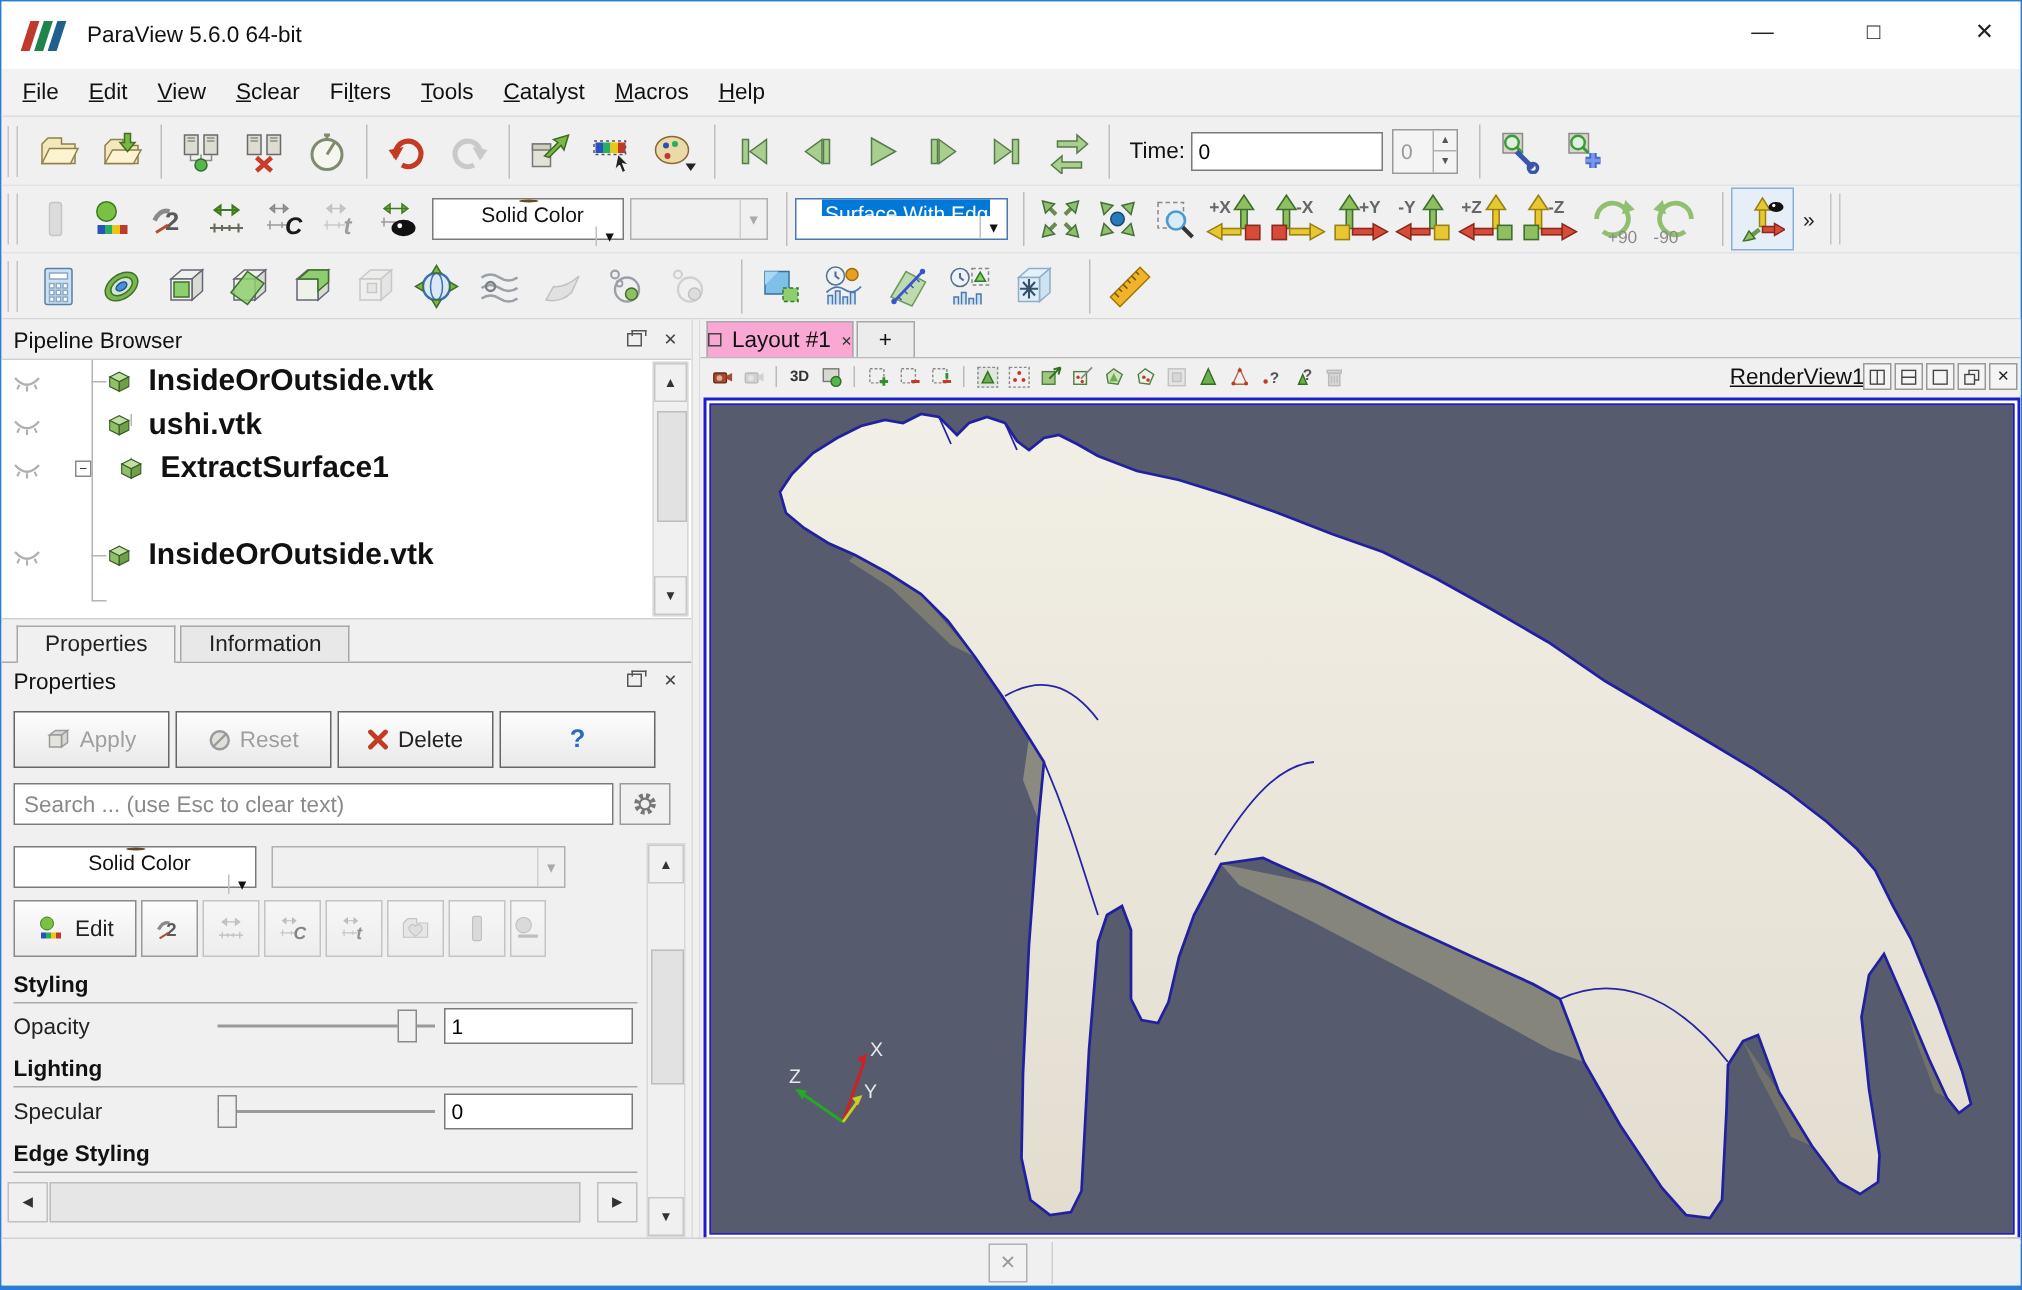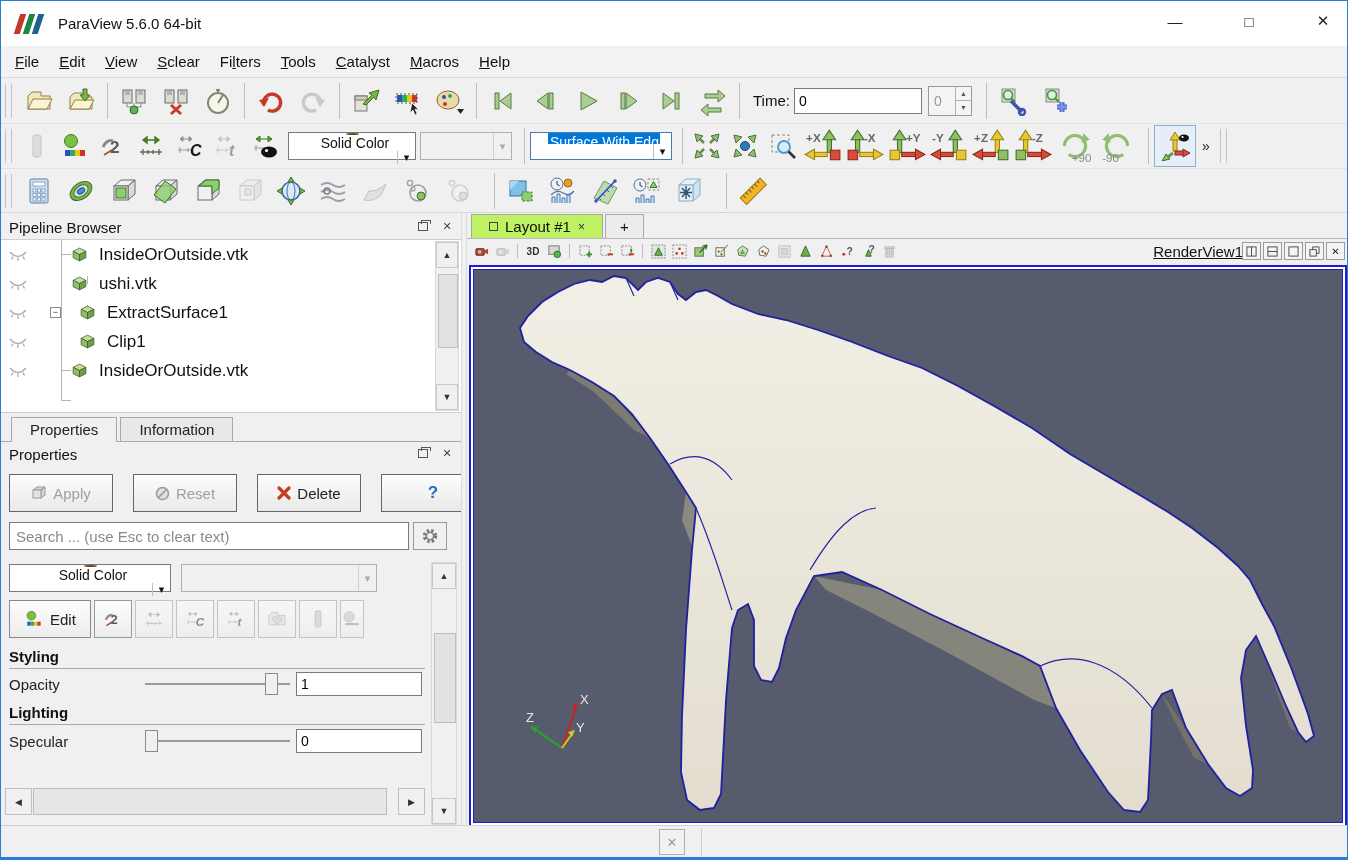--- a/index.html
+++ b/index.html
@@ -51,56 +51,56 @@
   .dockhdr{height:24px;display:flex;align-items:center;font-size:15px;color:#111;padding-left:8px;position:relative;}
   .dockbtns{position:absolute;right:6px;top:3px;display:flex;gap:8px;}
   .dockbtn{width:16px;height:16px;display:flex;align-items:center;justify-content:center;font-size:11px;color:#444;}
   .floatglyph{width:10px;height:9px;border:1px solid #555;position:relative;}
   .floatglyph:before{content:"";position:absolute;left:2px;top:-3px;width:8px;height:3px;border:1px solid #555;border-bottom:none;}
   
   .tree{position:absolute;left:0;top:26px;width:460px;height:174px;background:#fff;border:1px solid #cfcfcf;border-left:none;border-right:none;}
   .trow{position:absolute;left:0;width:430px;height:29px;display:flex;align-items:center;}
   .eyebox{width:34px;display:flex;justify-content:center;flex:0 0 auto;}
   .cube{width:17px;height:17px;flex:0 0 auto;margin-right:7px;}
-  .tlabel{font-size:17px;color:#111;padding:1px 4px;white-space:nowrap;}
+  .tlabel{font-size:20px;color:#111;padding:1px 4px;white-space:nowrap;font-weight:bold;}
   .tlabel.selected{background:#0a85e0;color:#fff;outline:1px dotted #bcd;}
   .treeline{position:absolute;background:#b4b4b4;}
   .expander{position:absolute;width:11px;height:11px;border:1px solid #8a8a8a;background:#fff;font-size:9px;line-height:9px;text-align:center;color:#333;}
   
   .sb{position:absolute;background:#f0f0f0;border:1px solid #d8d8d8;}
   .sbbtn{position:absolute;left:0;width:100%;height:26px;background:#f0f0f0;border:1px solid #c8c8c8;display:flex;align-items:center;justify-content:center;font-size:9px;color:#333;}
   .sbthumb{position:absolute;left:2px;width:20px;background:#e2e2e2;border:1px solid #bdbdbd;}
   
   .ptabs{position:absolute;left:0;top:202px;width:460px;height:27px;display:flex;align-items:flex-end;padding-left:10px;border-bottom:1px solid #a8a8a8;background:#f0f0f0;}
   .ptab{font-size:15px;padding:3px 18px;border:1px solid #a8a8a8;border-bottom:none;margin-right:3px;background:#e8e8e8;color:#222;}
   .ptab.active{background:#f0f0f0;position:relative;top:1px;padding-bottom:4px;}
   
   .props{position:absolute;left:0;top:229px;width:460px;bottom:0;}
-  .btnrow{position:absolute;left:8px;top:32px;display:flex;gap:20px;}
+  .btnrow{position:absolute;left:8px;top:32px;display:flex;gap:4px;}
   .pbtn{width:104px;height:38px;border:1px solid #666;background:linear-gradient(#fdfdfd,#e9e9e9);display:flex;align-items:center;justify-content:center;gap:6px;font-size:15px;color:#222;}
   .pbtn.dis{color:#9f9f9f;}
   .searchrow{position:absolute;left:8px;top:80px;display:flex;gap:4px;}
   .searchinput{width:400px;height:28px;border:1px solid #7a7a7a;font-size:15px;padding:0 6px;background:#fff;color:#111;}
   .searchinput::placeholder{color:#8a8a8a;}
   .gearbtn{width:34px;height:28px;border:1px solid #9a9a9a;background:#f0f0f0;display:flex;align-items:center;justify-content:center;}
   .scrollarea{position:absolute;left:0;top:118px;right:32px;bottom:0;overflow:hidden;}
   .colorrow{position:absolute;left:8px;top:4px;display:flex;gap:10px;}
   .editrow{position:absolute;left:8px;top:40px;display:flex;gap:3px;}
   .editbtn{height:38px;border:1px solid #8a8a8a;background:linear-gradient(#fdfdfd,#ececec);display:flex;align-items:center;justify-content:center;gap:6px;font-size:15px;padding:0 14px;color:#222;}
   .sqbtn{width:38px;height:38px;border:1px solid #9a9a9a;background:linear-gradient(#fdfdfd,#ececec);display:flex;align-items:center;justify-content:center;}
   .sqbtn.dis{opacity:.5;filter:grayscale(.9);}
   .section{position:absolute;left:8px;right:4px;font-size:15px;font-weight:bold;color:#111;border-bottom:1px solid #a8a8a8;padding-bottom:3px;}
   .prow{position:absolute;left:8px;right:4px;display:flex;align-items:center;font-size:15px;color:#222;}
   .slider{position:relative;height:22px;flex:0 0 auto;}
   .slider .groove{position:absolute;left:0;right:0;top:10px;height:2px;background:#9a9a9a;}
   .slider .thumb{position:absolute;top:0;width:13px;height:22px;background:#f0f0f0;border:1px solid #8a8a8a;}
   .pinput{height:24px;border:1px solid #7a7a7a;background:#fff;font-size:14px;padding:0 4px;}
   
   .ltabs{height:26px;display:flex;align-items:flex-end;padding-left:4px;border-bottom:1px solid #b8b8b8;background:#f0f0f0;}
-  .ltab{display:flex;align-items:center;gap:7px;font-size:15px;padding:3px 17px;border:1px solid #a8a8a8;border-bottom:none;background:#bef264;color:#111;}
+  .ltab{display:flex;align-items:center;gap:7px;font-size:15px;padding:3px 0;border:1px solid #a8a8a8;border-bottom:none;background:#f9a8d4;color:#111;}
   .ltab .sq{width:9px;height:9px;border:1px solid #444;}
   .ltab .x{font-size:12px;color:#333;}
   .ltab.plus{margin-left:2px;padding:3px 14px;background:#ececec;}
   .viewhdr{height:24px;display:flex;align-items:center;position:relative;background:#f0f0f0;}
   .minibar{display:flex;align-items:center;gap:5px;padding-left:6px;}
   .msep{width:1px;height:14px;background:#bbb;margin:0 2px;}
   .mibtn{width:16px;height:16px;display:flex;align-items:center;justify-content:center;}
   .mibtn.dis{opacity:.45;filter:grayscale(.9);}
   .mi3d{font-size:10px;font-weight:bold;color:#333;}
   .viewtitle{position:absolute;right:106px;font-size:15px;color:#111;text-decoration:underline;}
@@ -682,35 +682,20 @@
             </span>
           <span style="width:44px;"></span>
           <svg class="cube" viewBox="0 0 16 16">
               <path d="M2 5 L8 2 L14 5 L8 8z" fill="#bfe0a0" stroke="#3a5a2a" stroke-width=".7"></path>
               <path d="M2 5 L8 8 V14 L2 11z" fill="#8fc066" stroke="#3a5a2a" stroke-width=".7"></path>
               <path d="M8 8 L14 5 V11 L8 14z" fill="#6fa048" stroke="#3a5a2a" stroke-width=".7"></path>
             </svg>
           <span class="tlabel">ExtractSurface1</span>
         </div>
 
-        <div class="trow" style="top:87px;">
-          <span class="eyebox">
-              <svg width="22" height="16" viewBox="0 0 22 16">
-                <path d="M3 5 q8 9 16 0" fill="none" stroke="#b0b0b0" stroke-width="1.6"></path>
-                <path d="M6 9.5 L4.5 12.5 M11 10.5 V14 M16 9.5 L17.5 12.5" stroke="#b0b0b0" stroke-width="1.4"></path>
-              </svg>
-            </span>
-          <span style="width:44px;"></span>
-          <svg class="cube" viewBox="0 0 16 16">
-              <path d="M2 5 L8 2 L14 5 L8 8z" fill="#bfe0a0" stroke="#3a5a2a" stroke-width=".7"></path>
-              <path d="M2 5 L8 8 V14 L2 11z" fill="#8fc066" stroke="#3a5a2a" stroke-width=".7"></path>
-              <path d="M8 8 L14 5 V11 L8 14z" fill="#6fa048" stroke="#3a5a2a" stroke-width=".7"></path>
-            </svg>
-          <span class="tlabel">Clip1</span>
-        </div>
 
         <div class="trow" style="top:116px;">
           <span class="eyebox">
               <svg width="22" height="16" viewBox="0 0 22 16">
                 <path d="M3 5 q8 9 16 0" fill="none" stroke="#b0b0b0" stroke-width="1.6"></path>
                 <path d="M6 9.5 L4.5 12.5 M11 10.5 V14 M16 9.5 L17.5 12.5" stroke="#b0b0b0" stroke-width="1.4"></path>
               </svg>
             </span>
           <span style="width:36px;"></span>
           <svg class="cube" viewBox="0 0 16 16">
@@ -861,20 +846,21 @@
           </div>
           <div class="section" style="top:144px;">Lighting</div>
           <div class="prow" style="top:169px;">
             <span style="width:136px;">Specular</span>
             <div class="slider" style="width:145px;">
               <div class="groove"></div>
               <div class="thumb" style="left:0px;"></div>
             </div>
             <input class="pinput" style="width: 126px; margin-left: 6px;" value="0">
           </div>
+          <div class="section" style="top:201px;">Edge Styling</div>
 
           <div style="position:absolute;left:4px;top:228px;right:2px;height:28px;">
             <div style="position:absolute;left:0;top:0;width:27px;height:27px;border:1px solid #c0c0c0;background:#f0f0f0;display:flex;align-items:center;justify-content:center;font-size:9px;color:#333;">◀</div>
             <div style="position:absolute;left:28px;top:0;right:40px;height:27px;background:#e6e6e6;border:1px solid #bdbdbd;"></div>
             <div style="position:absolute;right:2px;top:0;width:27px;height:27px;border:1px solid #c0c0c0;background:#f0f0f0;display:flex;align-items:center;justify-content:center;font-size:9px;color:#333;">▶</div>
           </div>
         </div>
 
         <div class="sb" style="right:4px;top:120px;width:26px;bottom:4px;">
           <div class="sbbtn" style="top:0;">▲</div>

